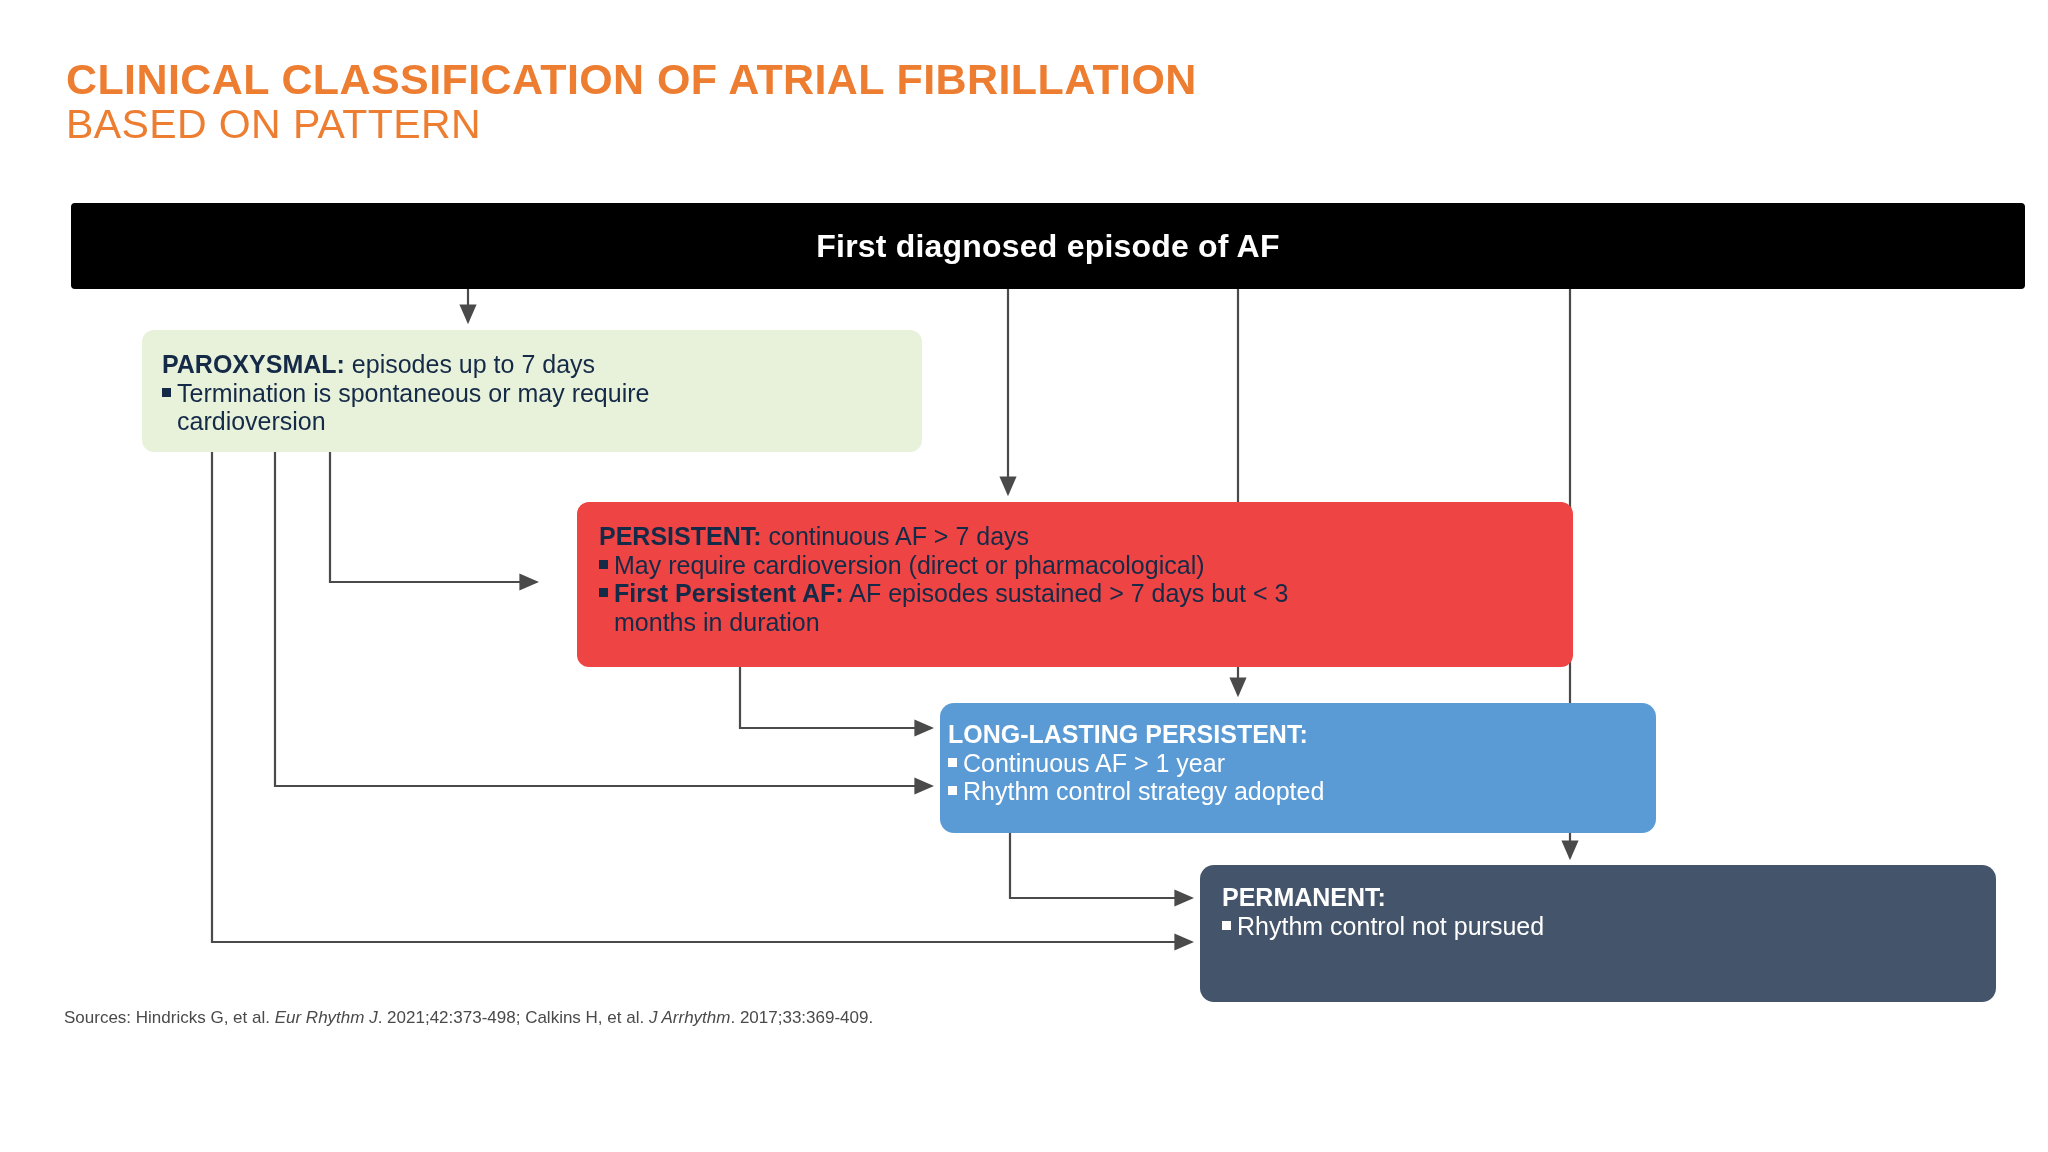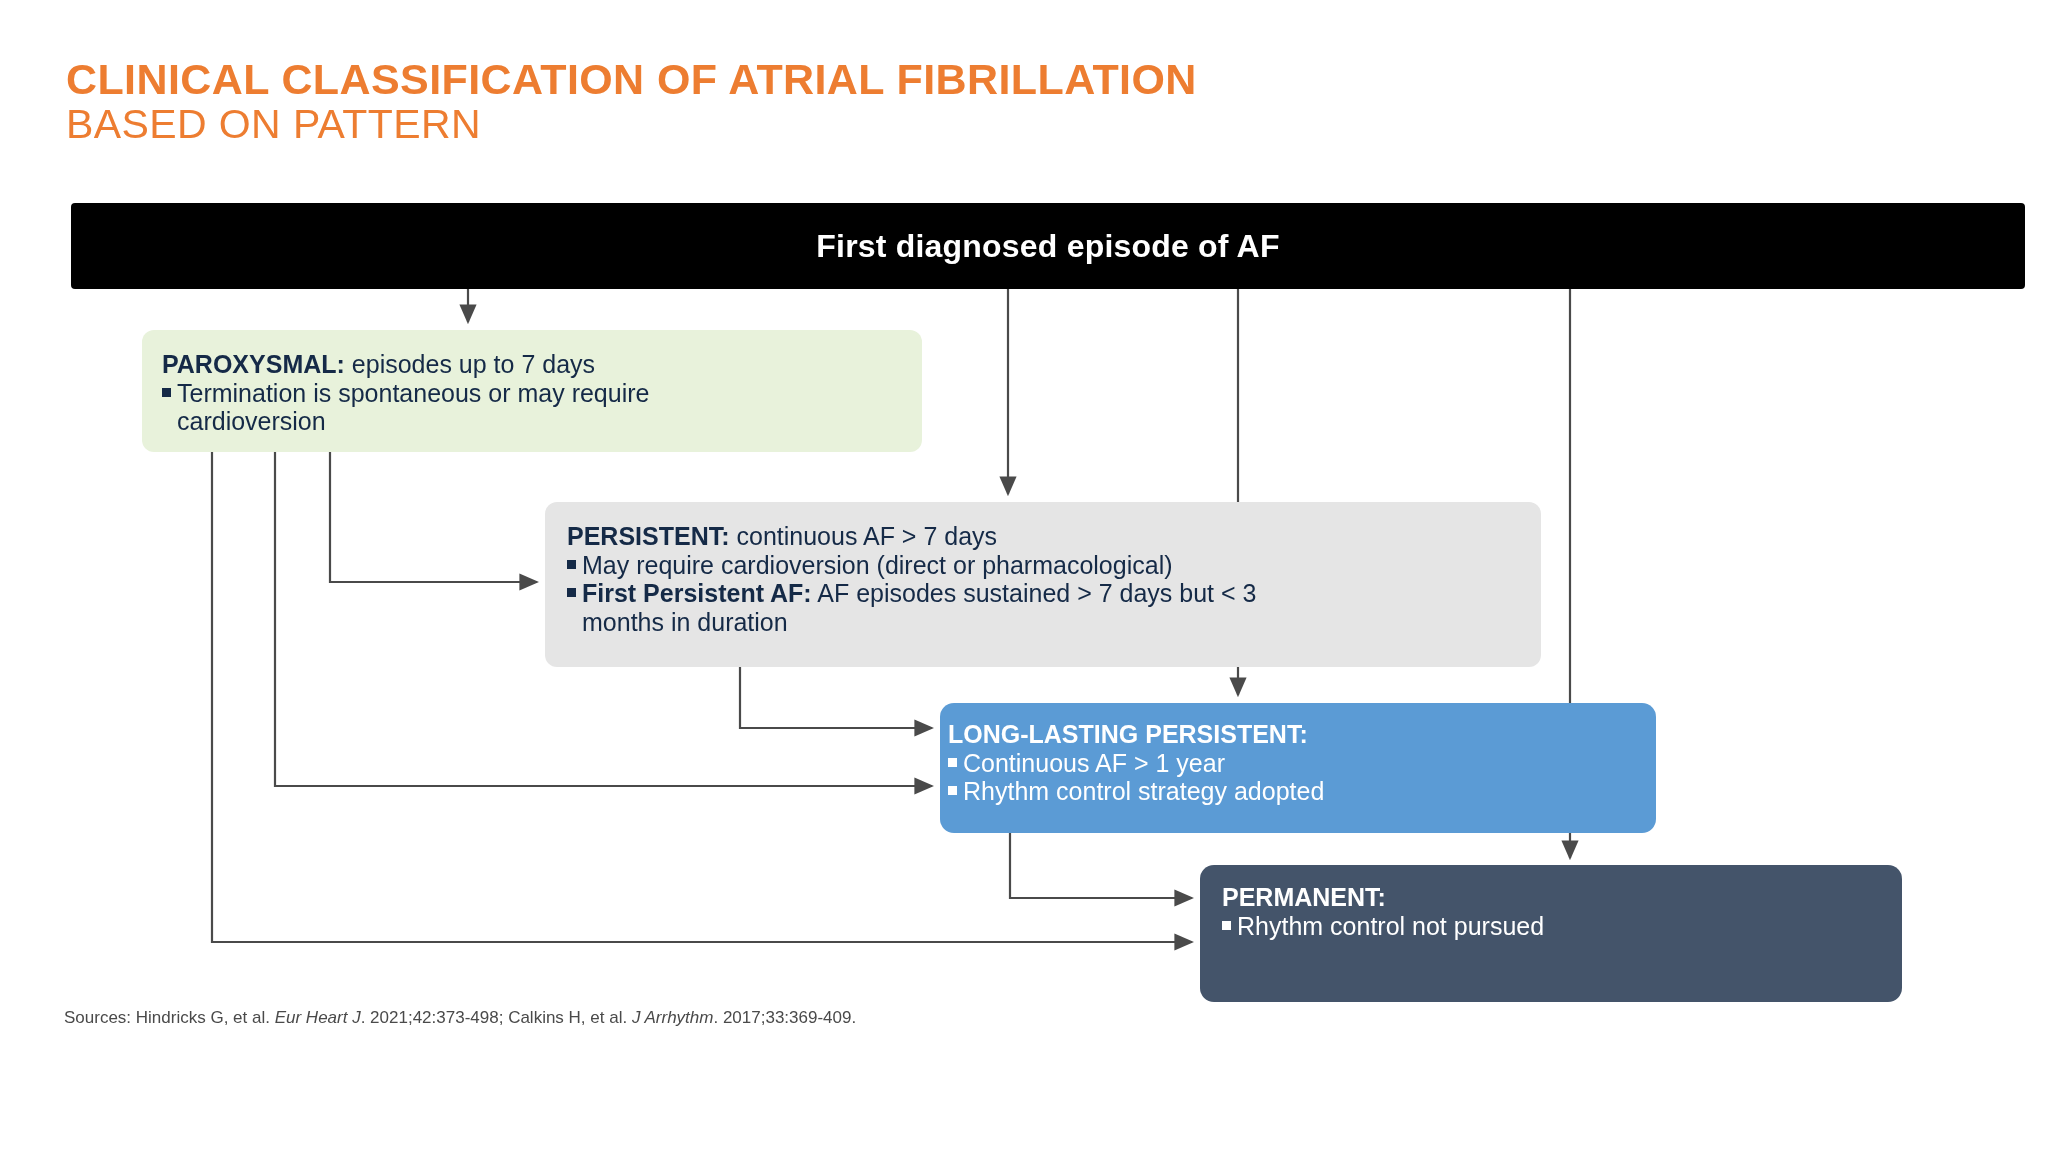--- a/index.html
+++ b/index.html
@@ -41,37 +41,37 @@
   
   .node-paroxysmal{
     left:142px;top:330px;width:780px;height:122px;
     background:#E8F2DB;border-radius:12px;
     padding:20px 0 16px 20px;
   }
   .node-paroxysmal .txt{color:#152A47;font-size:25px;line-height:1.14;}
 
   
   .node-persistent{
-    left:545px;top:502px;width:996px;height:165px;
-    background:#e5e5e5;border-radius:12px;
+    left:577px;top:502px;width:996px;height:165px;
+    background:#ef4444;border-radius:12px;
     padding:20px 0 0 22px;
   }
   .node-persistent .txt{color:#152A47;font-size:25px;line-height:1.14;}
 
   
   .node-longlasting{
     left:940px;top:703px;width:716px;height:130px;
     background:#5B9BD5;border-radius:14px;
     padding:17px 0 0 8px;
   }
   .node-longlasting .txt{color:#ffffff;font-size:25px;line-height:1.14;}
 
   
   .node-permanent{
-    left:1200px;top:865px;width:702px;height:137px;
+    left:1200px;top:865px;width:796px;height:137px;
     background:#44546A;border-radius:14px;
     padding:18px 0 0 22px;
   }
   .node-permanent .txt{color:#ffffff;font-size:25px;line-height:1.14;}
 
   .bullet-row{display:flex;align-items:flex-start;}
   .bullet-sq{
     display:inline-block;width:9px;height:9px;flex:0 0 9px;
     margin-top:9px;margin-right:6px;
   }
@@ -182,16 +182,16 @@
     <div class="txt">
       <div class="node-line node-title">PERMANENT:</div>
       <div class="bullet-row">
         <span class="bullet-sq light"></span>
         <span class="bullet-text node-line">Rhythm control not pursued</span>
       </div>
     </div>
   </div>
 
   <div class="sources">
-    <span>Sources: Hindricks G, et al. </span><i>Eur Heart J</i><span>. 2021;42:373-498; Calkins H, et al. </span><i>J Arrhythm</i><span>. 2017;33:369-409.</span>
+    <span>Sources: Hindricks G, et al. </span><i>Eur Rhythm J</i><span>. 2021;42:373-498; Calkins H, et al. </span><i>J Arrhythm</i><span>. 2017;33:369-409.</span>
   </div>
 
 </div>
 
 </body></html>

